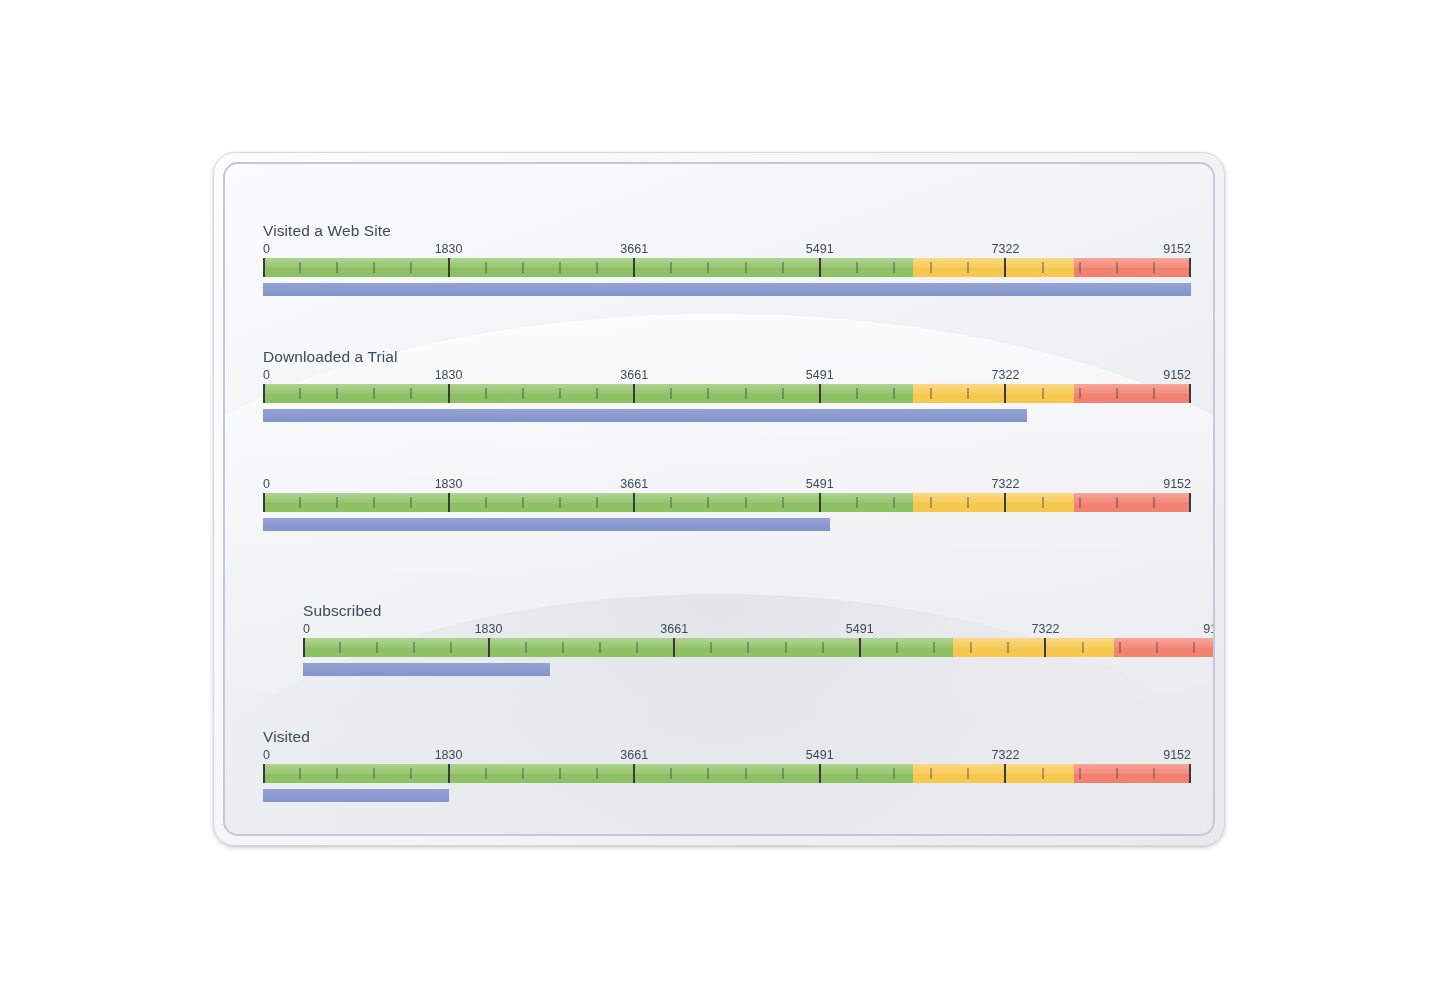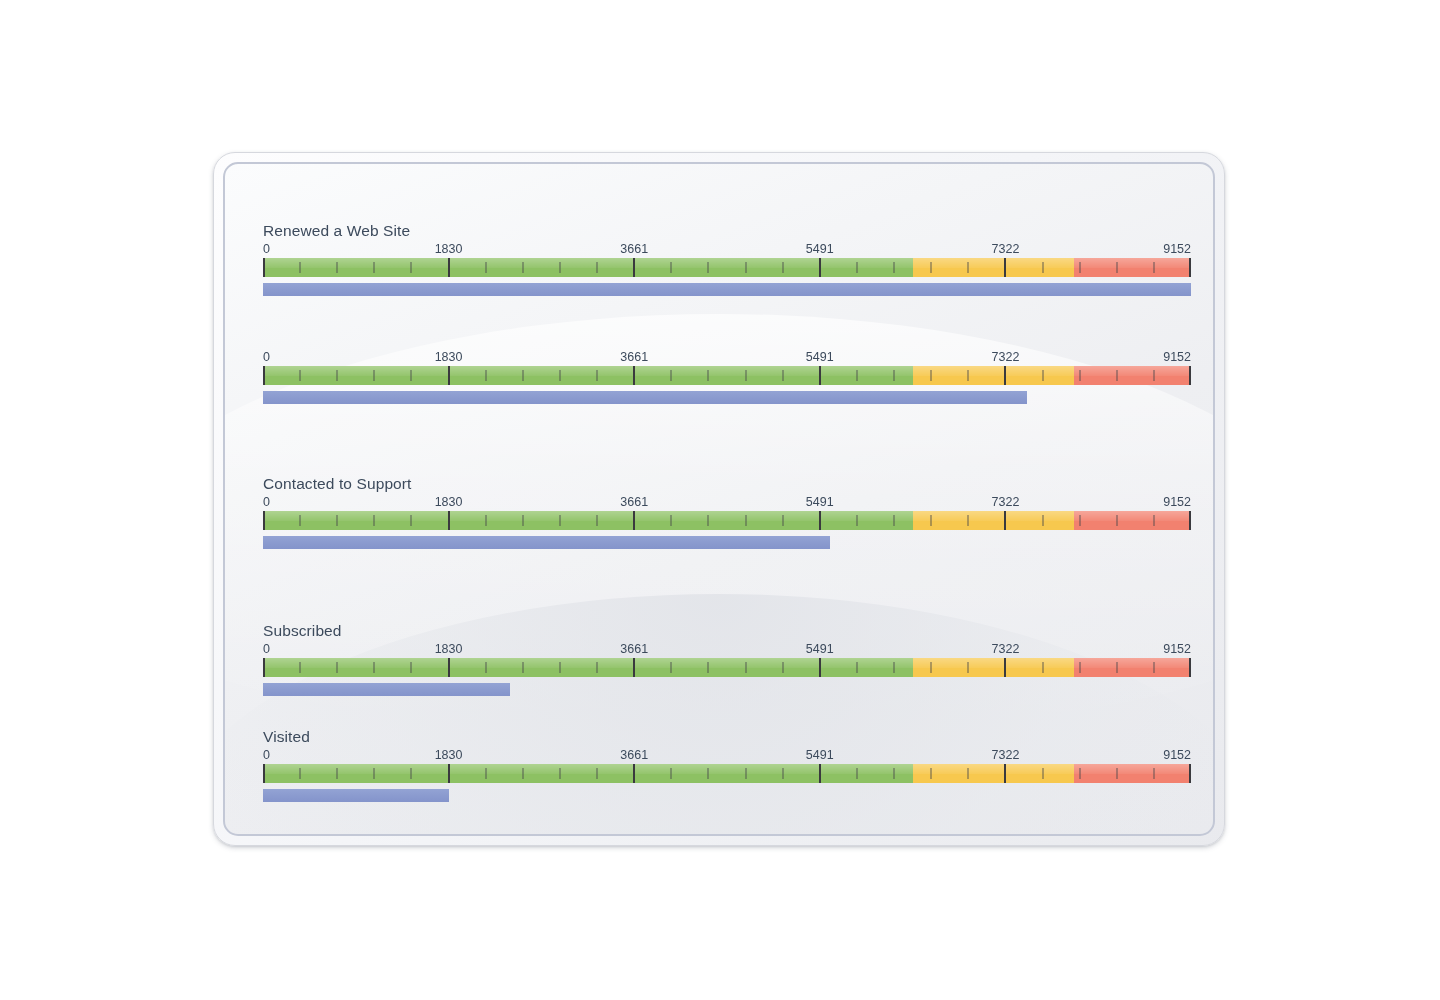--- a/index.html
+++ b/index.html
@@ -162,21 +162,21 @@
 </style>
 </head>
 <body>
 
 <div id="gauge-widget">
   <div id="gauge-panel">
     <div id="panel-sheen"></div>
     <div id="panel-sheen-2"></div>
     <div id="rows">
         <div class="gauge-row" style="top: 58px;">
-          <div class="row-label">Renewed a Web Site</div>
+          <div class="row-label">Visited a Web Site</div>
           <div class="scale-numbers">
             <span class="scale-num first">0</span>
             <span class="scale-num mid" style="left: 19.9956%;">1830</span>
             <span class="scale-num mid" style="left: 40.0022%;">3661</span>
             <span class="scale-num mid" style="left: 59.9978%;">5491</span>
             <span class="scale-num mid" style="left: 80.0044%;">7322</span>
             <span class="scale-num last" style="left: 100%;">9152</span>
           </div>
           <div class="scale-track">
             <div class="band" style="left: 0%; width: 70.0066%; background: rgb(141, 193, 99);">
@@ -213,20 +213,21 @@
             <div class="tick" style="left: calc(88.0026% - 1px);"></div>
             <div class="tick" style="left: calc(92.0017% - 1px);"></div>
             <div class="tick" style="left: calc(96.0009% - 1px);"></div>
             <div class="tick major" style="left: calc(100% - 2px);"></div>
           </div>
           <div class="measure-wrap">
             <div class="measure-bar" style="width: 100%;"></div>
           </div>
         </div>
         <div class="gauge-row" style="top: 184px;">
+          <div class="row-label">Downloaded a Trial</div>
           <div class="scale-numbers">
             <span class="scale-num first">0</span>
             <span class="scale-num mid" style="left: 19.9956%;">1830</span>
             <span class="scale-num mid" style="left: 40.0022%;">3661</span>
             <span class="scale-num mid" style="left: 59.9978%;">5491</span>
             <span class="scale-num mid" style="left: 80.0044%;">7322</span>
             <span class="scale-num last" style="left: 100%;">9152</span>
           </div>
           <div class="scale-track">
             <div class="band" style="left: 0%; width: 70.0066%; background: rgb(141, 193, 99);">
@@ -263,21 +264,20 @@
             <div class="tick" style="left: calc(88.0026% - 1px);"></div>
             <div class="tick" style="left: calc(92.0017% - 1px);"></div>
             <div class="tick" style="left: calc(96.0009% - 1px);"></div>
             <div class="tick major" style="left: calc(100% - 2px);"></div>
           </div>
           <div class="measure-wrap">
             <div class="measure-bar" style="width: 82.3317%;"></div>
           </div>
         </div>
         <div class="gauge-row" style="top: 311px;">
-          <div class="row-label">Contacted to Support</div>
           <div class="scale-numbers">
             <span class="scale-num first">0</span>
             <span class="scale-num mid" style="left: 19.9956%;">1830</span>
             <span class="scale-num mid" style="left: 40.0022%;">3661</span>
             <span class="scale-num mid" style="left: 59.9978%;">5491</span>
             <span class="scale-num mid" style="left: 80.0044%;">7322</span>
             <span class="scale-num last" style="left: 100%;">9152</span>
           </div>
           <div class="scale-track">
             <div class="band" style="left: 0%; width: 70.0066%; background: rgb(141, 193, 99);">
@@ -313,21 +313,21 @@
             <div class="tick" style="left: calc(84.0035% - 1px);"></div>
             <div class="tick" style="left: calc(88.0026% - 1px);"></div>
             <div class="tick" style="left: calc(92.0017% - 1px);"></div>
             <div class="tick" style="left: calc(96.0009% - 1px);"></div>
             <div class="tick major" style="left: calc(100% - 2px);"></div>
           </div>
           <div class="measure-wrap">
             <div class="measure-bar" style="width: 61.0577%;"></div>
           </div>
         </div>
-        <div class="gauge-row" style="top: 458px;">
+        <div class="gauge-row" style="top: 438px; margin-left: 40px;">
           <div class="row-label">Subscribed</div>
           <div class="scale-numbers">
             <span class="scale-num first">0</span>
             <span class="scale-num mid" style="left: 19.9956%;">1830</span>
             <span class="scale-num mid" style="left: 40.0022%;">3661</span>
             <span class="scale-num mid" style="left: 59.9978%;">5491</span>
             <span class="scale-num mid" style="left: 80.0044%;">7322</span>
             <span class="scale-num last" style="left: 100%;">9152</span>
           </div>
           <div class="scale-track">

